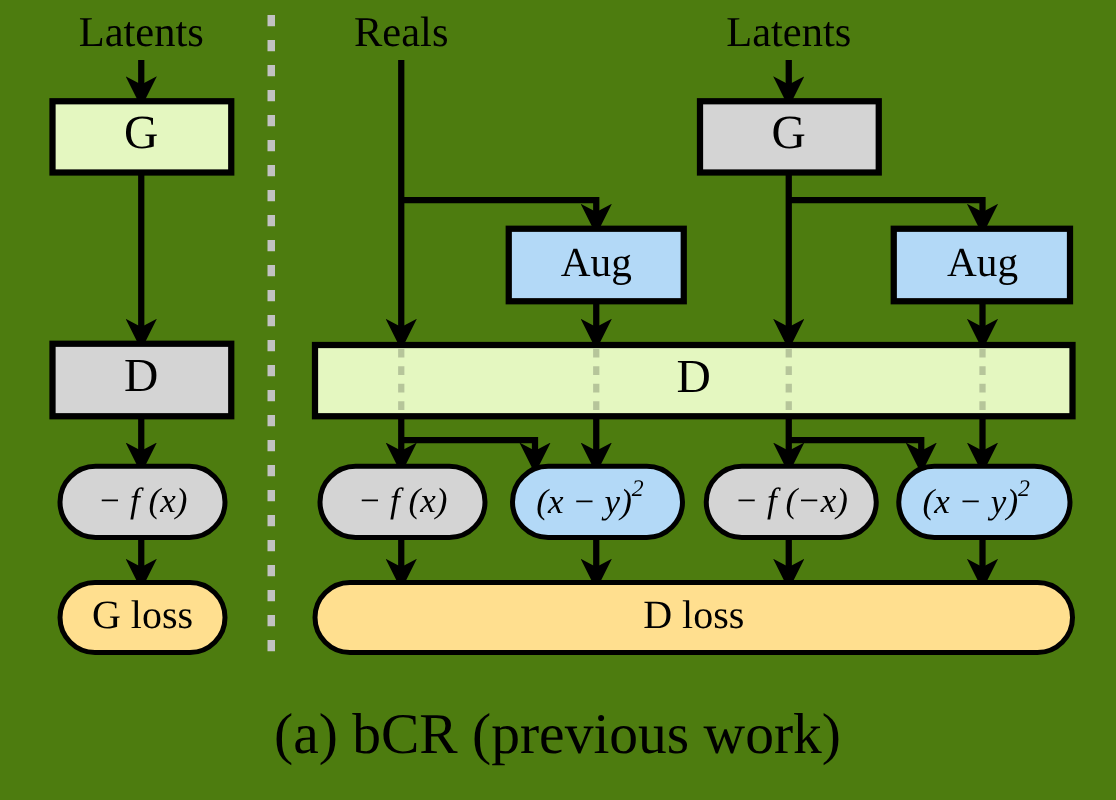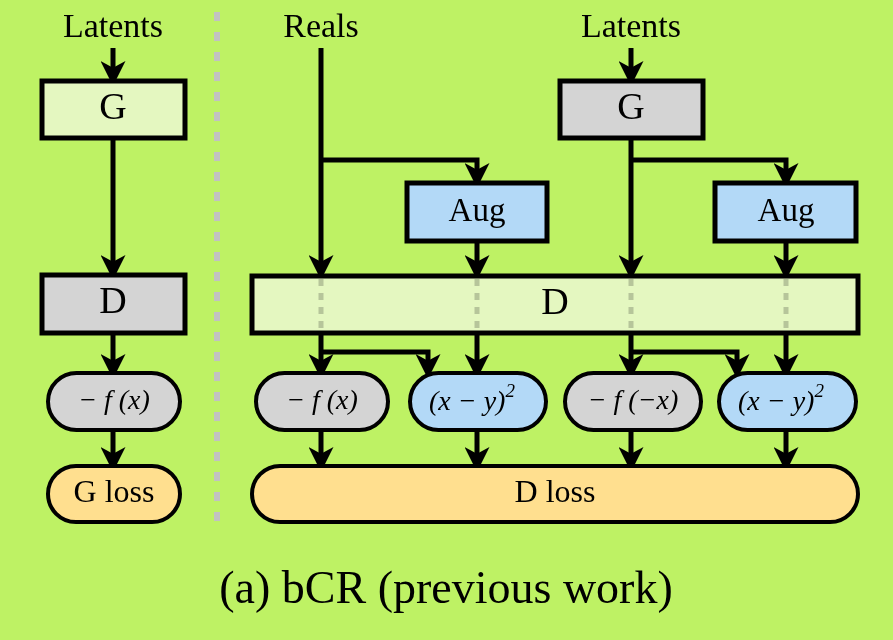--- a/index.html
+++ b/index.html
@@ -10,21 +10,21 @@
   body {
     width: 893px;
     height: 640px;
     font-family: "Liberation Serif", "DejaVu Serif", serif;
     overflow: hidden;
   }
   #figure-root {
     position: relative;
     width: 893px;
     height: 640px;
-    background: #bef264;
+    background: #4d7c0f;
   }
   svg#diagram {
     position: absolute;
     left: 0;
     top: 0;
     width: 893px;
     height: 640px;
     display: block;
   }
   .node-rect {

